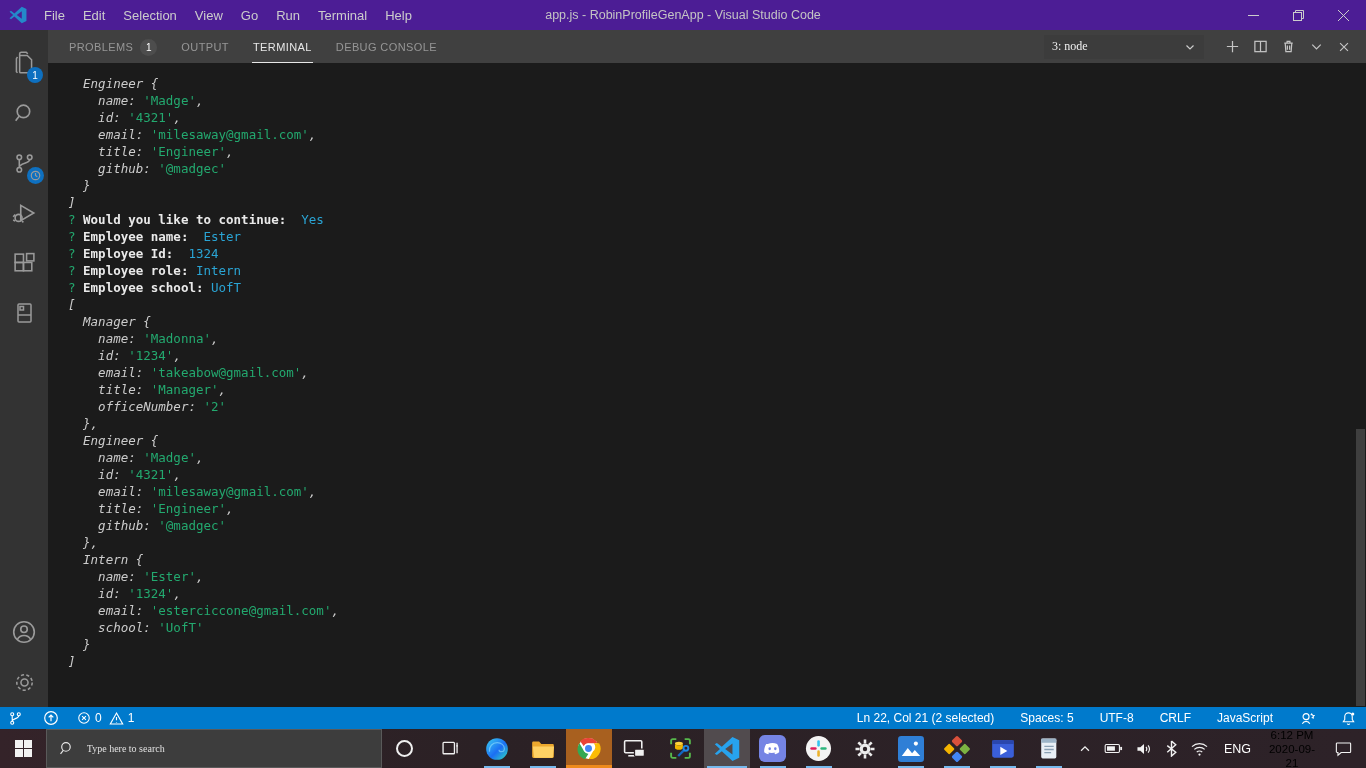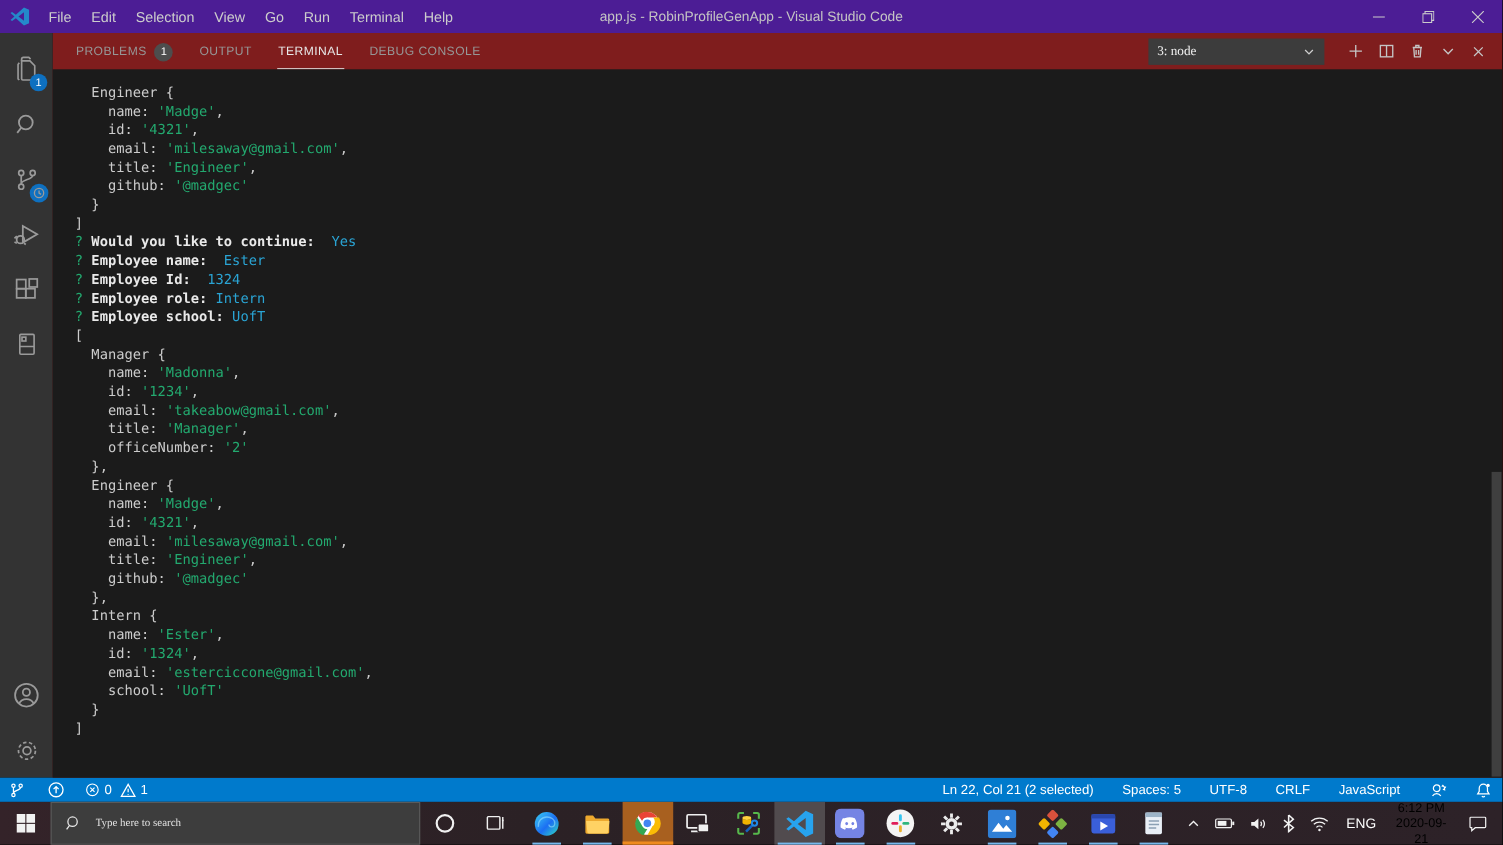--- a/index.html
+++ b/index.html
@@ -24,40 +24,40 @@
     padding-top:8px; flex:0 0 auto; }
   .ab-item { width:48px; height:50px; display:flex; align-items:center; justify-content:center; position:relative; }
   .ab-item svg { stroke:#9a9a9a; }
   .ab-badge { position:absolute; right:5px; bottom:5px; min-width:16px; height:16px; border-radius:8px;
     background:var(--badge-blue,#0e70c0); color:#fff; font-size:10px; display:flex; align-items:center;
     justify-content:center; padding:0 3px; }
   .ab-badge-clock { position:absolute; right:4px; bottom:4px; width:17px; height:17px; border-radius:50%;
     background:var(--badge-blue,#0e70c0); display:flex; align-items:center; justify-content:center; }
   .ab-spacer { flex:1 1 auto; }
 
-  .panel { flex:1 1 auto; background:#7f1d1d; display:flex; flex-direction:column; min-width:0; }
+  .panel { flex:1 1 auto; background:#404040; display:flex; flex-direction:column; min-width:0; }
   .panel-header { height:33px; display:flex; align-items:center; padding:0 8px 0 20px; flex:0 0 auto; position:relative; }
   .panel-tabs { display:flex; height:100%; }
   .panel-tab { display:flex; align-items:center; margin-right:22px; color:#969696; font-size:11px;
     letter-spacing:.4px; text-transform:uppercase; border-bottom:1px solid transparent; padding:2px 1px 0 1px; }
   .panel-tab.active { color:#e7e7e7; border-bottom-color:#e7e7e7; }
   .tab-badge { margin-left:7px; background:#4d4d4d; color:#fff; border-radius:50%; width:17px; height:17px;
     display:flex; align-items:center; justify-content:center; font-size:10px; letter-spacing:0; }
   .panel-actions { margin-left:auto; display:flex; align-items:center; }
   .term-picker { width:160px; height:24px; background:#3c3c3c; color:#f0f0f0; font-size:12px;
     display:flex; align-items:center; padding:0 8px; margin-right:14px; }
   .term-picker .pick-label { flex:1;font-family:Liberation Serif, serif; }
   .pa-icon { width:28px; height:26px; display:flex; align-items:center; justify-content:center; }
   .pa-icon svg { stroke:#c5c5c5; }
 
   .terminal { flex:1 1 auto; position:relative; background:#1b1b1b; overflow:hidden;
     padding:12px 0 0 20px; font-family:"DejaVu Sans Mono","Liberation Mono",monospace;
     font-size:12.5px; line-height:17px; }
   .term-line { white-space:pre; }
-  .t-f { color:#cccccc; }
+  .t-f { color:#cccccc;font-style:italic; }
   .t-g { color:var(--terminal-green,#23a96f); }
   .t-c { color:var(--terminal-cyan,#2aa4d4); }
   .t-b { color:#e9e9e9; font-weight:bold; }
   .term-scrollbar { position:absolute; right:1px; top:366px; width:9px; height:277px; background:#4e4e4e; opacity:.7; }
 
   
   .statusbar { height:22px; background:var(--status-bar,#007acc); color:#fff; display:flex; align-items:center;
     font-size:12px; flex:0 0 auto; padding:0 10px 0 8px; }
   .sb-item { display:flex; align-items:center; margin-right:12px; white-space:nowrap; }
   .sb-item svg { stroke:#fff; }

